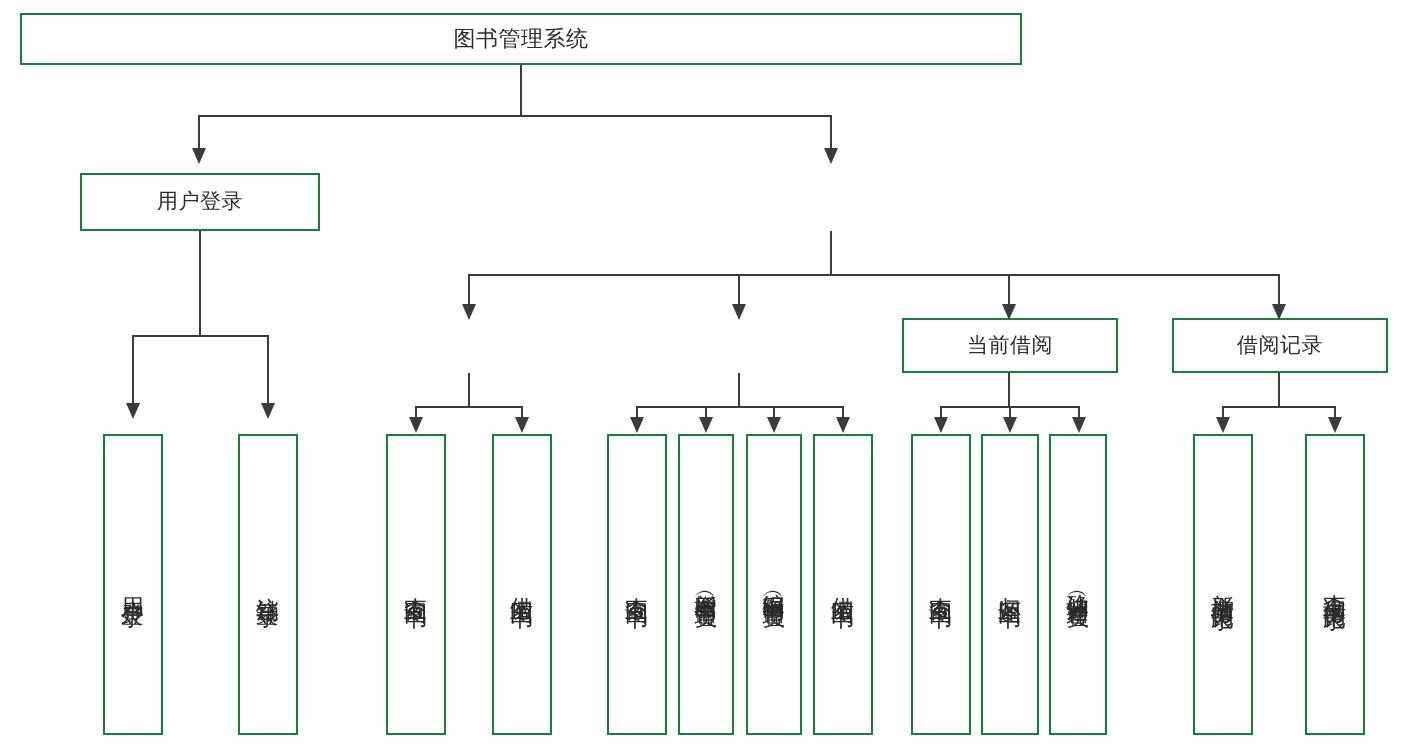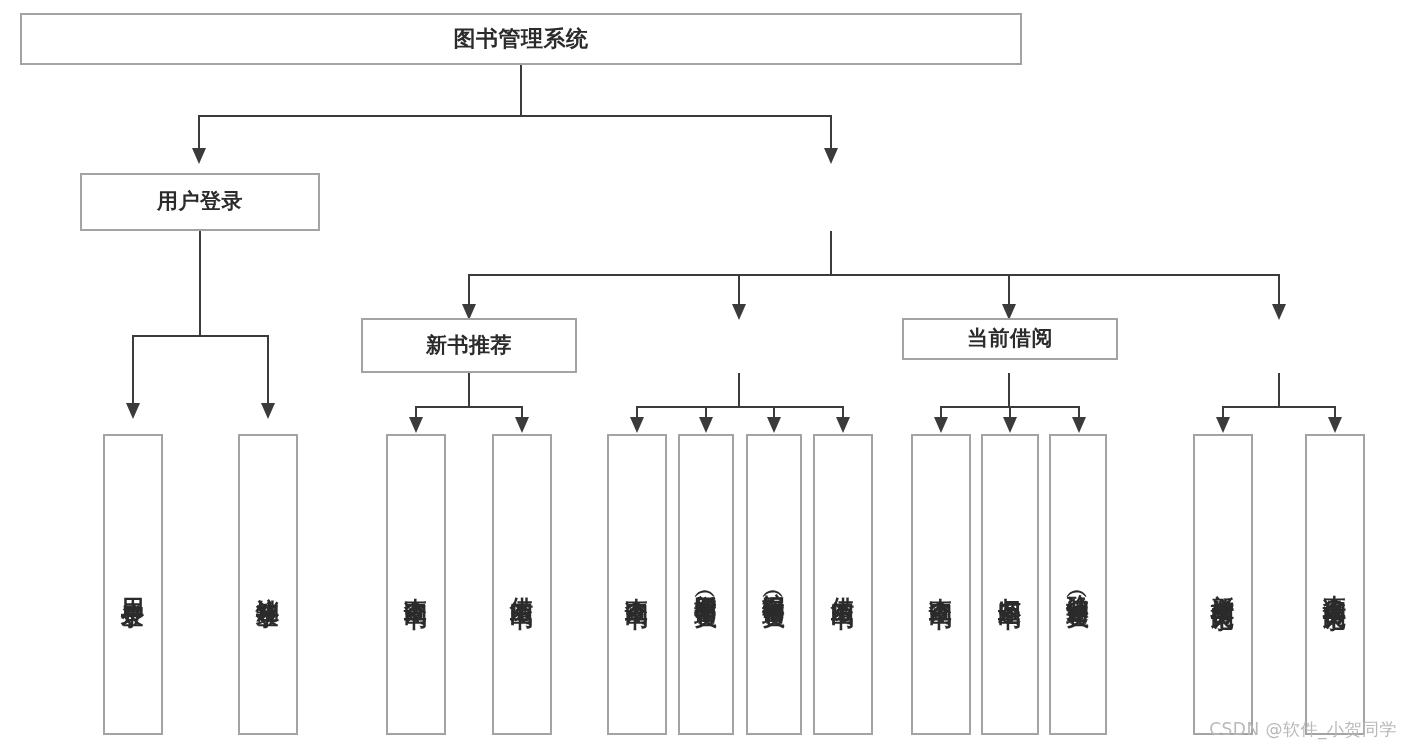--- a/index.html
+++ b/index.html
@@ -15,26 +15,25 @@
     position: relative;
     width: 1405px;
     height: 747px;
     background: #ffffff;
     overflow: hidden;
   }
   .node {
     position: absolute;
     box-sizing: border-box;
     background: #ffffff;
-    border: 2px solid #a3a3a3;
+    border: 2px solid #15803d;
     display: flex;
     align-items: center;
     justify-content: center;
     color: #2b2b2b;
-    font-weight: bold;
   }
   .node .label {
     display: block;
     text-align: center;
     line-height: 1.1;
     letter-spacing: 0.5px;
   }
   
   .node.horiz .label {
     font-size: 21px;
@@ -121,25 +120,25 @@
   <div class="hline" style="left:468px; top:274px; width:812px; height:2px;"></div>
   <div class="vline" style="left:468px; top:274px; width:2px; height:32px;"></div>
   <div class="arrow" style="left:462px; top:304px;"></div>
   <div class="vline" style="left:738px; top:274px; width:2px; height:32px;"></div>
   <div class="arrow" style="left:732px; top:304px;"></div>
   <div class="vline" style="left:1008px; top:274px; width:2px; height:32px;"></div>
   <div class="arrow" style="left:1002px; top:304px;"></div>
   <div class="vline" style="left:1278px; top:274px; width:2px; height:32px;"></div>
   <div class="arrow" style="left:1272px; top:304px;"></div>
 
-  <div class="node horiz" style="left:361px; top:318px; width:216px; height:55px;">
-    <span class="label">新书推荐</span>
-  </div>
-  <div class="node horiz" style="left:902px; top:318px; width:216px; height:42px;">
+  <div class="node horiz" style="left:902px; top:318px; width:216px; height:55px;">
     <span class="label">当前借阅</span>
+  </div>
+  <div class="node horiz" style="left:1172px; top:318px; width:216px; height:55px;">
+    <span class="label">借阅记录</span>
   </div>
 
   <div class="vline" style="left:468px; top:373px; width:2px; height:34px;"></div>
   <div class="hline" style="left:415px; top:406px; width:108px; height:2px;"></div>
   <div class="vline" style="left:415px; top:406px; width:2px; height:13px;"></div>
   <div class="arrow" style="left:409px; top:417px;"></div>
   <div class="vline" style="left:521px; top:406px; width:2px; height:13px;"></div>
   <div class="arrow" style="left:515px; top:417px;"></div>
 
   <div class="vline" style="left:738px; top:373px; width:2px; height:34px;"></div>
@@ -206,15 +205,14 @@
     <span class="label">确认归还（管理员）</span>
   </div>
 
   <div class="node vert" style="left:1193px; top:434px; width:60px; height:301px;">
     <span class="label">新增借阅记录</span>
   </div>
   <div class="node vert" style="left:1305px; top:434px; width:60px; height:301px;">
     <span class="label">查询借阅记录</span>
   </div>
 
-  <div id="watermark">CSDN @软件_小贺同学</div>
 
 </div>
 
 </body></html>

